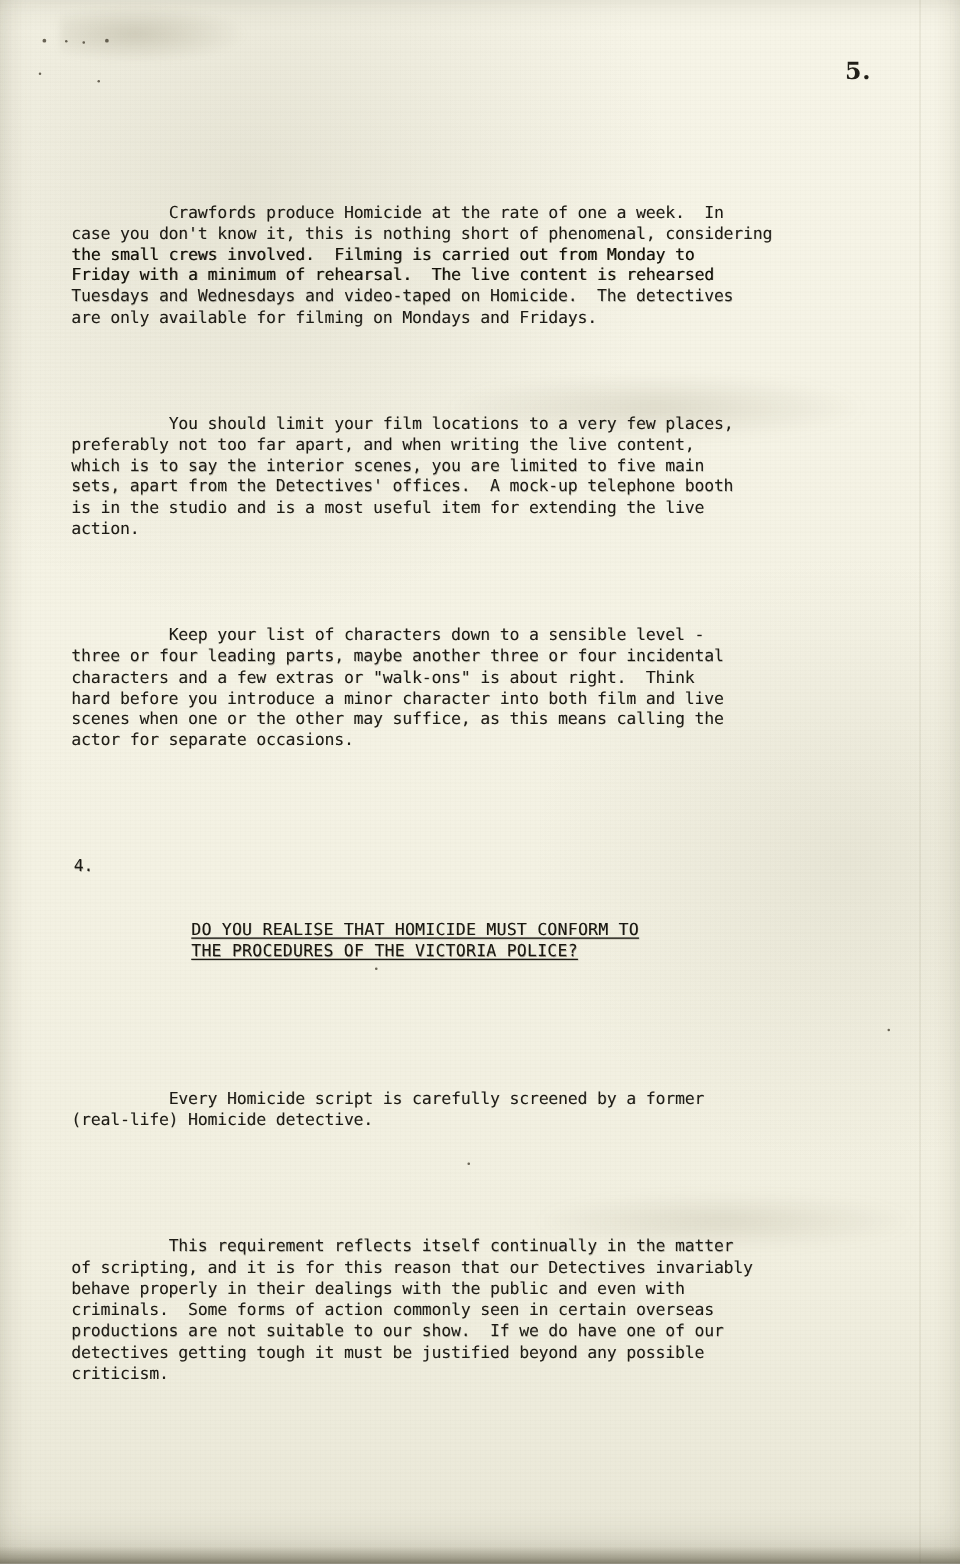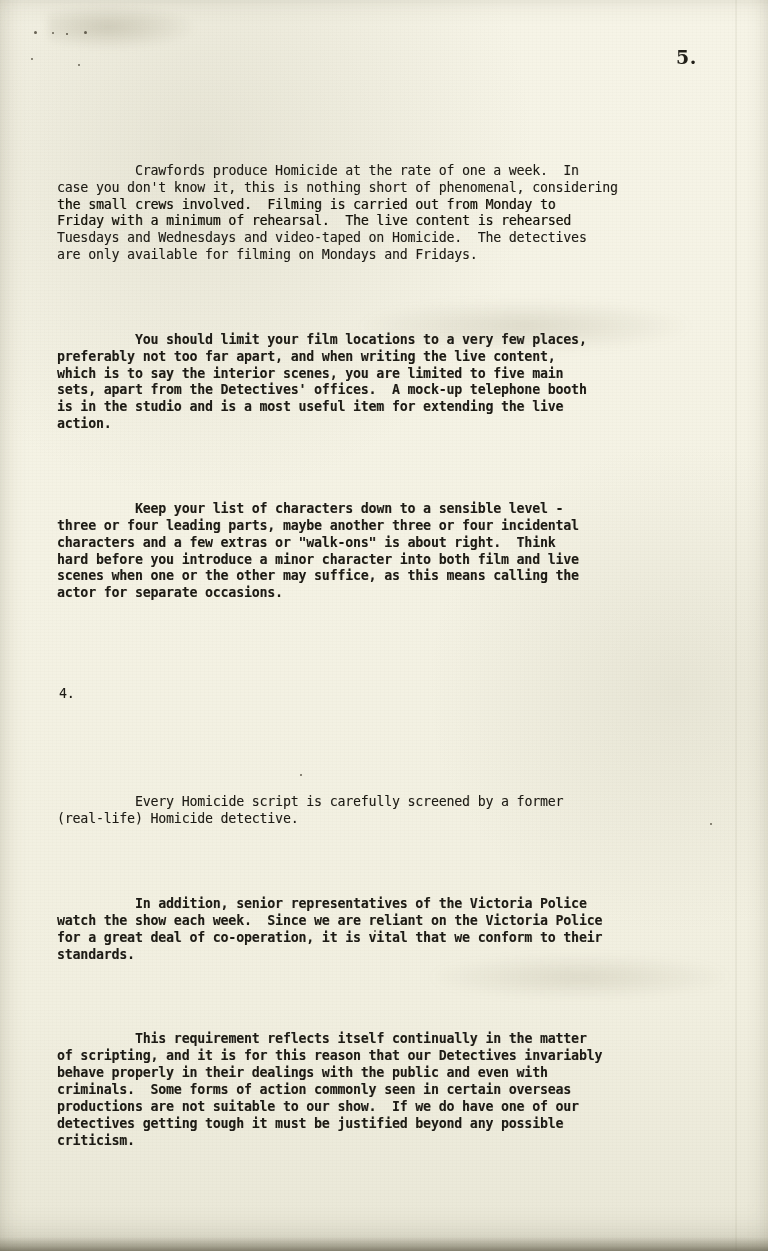--- a/index.html
+++ b/index.html
@@ -119,21 +119,21 @@
     color: #1d1b15;
     letter-spacing: -0.15px;
     white-space: pre-wrap;
   }
 
   .para {
     margin: 0;
     white-space: pre-wrap;
     text-shadow: 0.35px 0.25px 0 rgba(40,36,26,0.30);
   }
-  .para + .para { margin-top: 16.9px; font-weight: bold; }
+  .para + .para { margin-top: 16.9px; }
   .line-heavy {
     font-weight: 400;
     color: #141209;
     text-shadow: 0.5px 0.3px 0 rgba(25,22,14,0.55);
   }
 
   
   .section {
     position: relative;
     margin-top: 33px;
@@ -153,21 +153,21 @@
     font-size: 13.2px;
     line-height: 16.9px;
     white-space: pre-wrap;
     letter-spacing: 0.2px;
     color: #191710;
     text-decoration: underline;
     text-decoration-thickness: 1.3px;
     text-underline-offset: 2px;
     text-shadow: 0.4px 0.3px 0 rgba(30,27,18,0.45);
   }
-  .section + .para { margin-top: 7px; }
+  .section + .para { margin-top: 17px; }
 </style>
 </head>
 <body>
 
 <div class="page">
 
   <div class="grain"></div>
 
   <div class="smudge-top"></div>
   <div class="smudge-mid"></div>
@@ -203,29 +203,27 @@
 
     <p class="para">          Keep your list of characters down to a sensible level -
 three or four leading parts, maybe another three or four incidental
 characters and a few extras or "walk-ons" is about right.  Think
 hard before you introduce a minor character into both film and live
 scenes when one or the other may suffice, as this means calling the
 actor for separate occasions.</p>
 
     <div class="section">
       <span class="num">4.</span>
+      <p class="heading">DO YOU REALISE THAT HOMICIDE MUST CONFORM TO
+THE PROCEDURES OF THE VICTORIA POLICE?</p>
     </div>
 
     <p class="para">          Every Homicide script is carefully screened by a former
 (real-life) Homicide detective.</p>
 
-    <p class="para">          In addition, senior representatives of the Victoria Police
-watch the show each week.  Since we are reliant on the Victoria Police
-for a great deal of co-operation, it is vital that we conform to their
-standards.</p>
 
     <p class="para">          This requirement reflects itself continually in the matter
 of scripting, and it is for this reason that our Detectives invariably
 behave properly in their dealings with the public and even with
 criminals.  Some forms of action commonly seen in certain overseas
 productions are not suitable to our show.  If we do have one of our
 detectives getting tough it must be justified beyond any possible
 criticism.</p>
 
     

